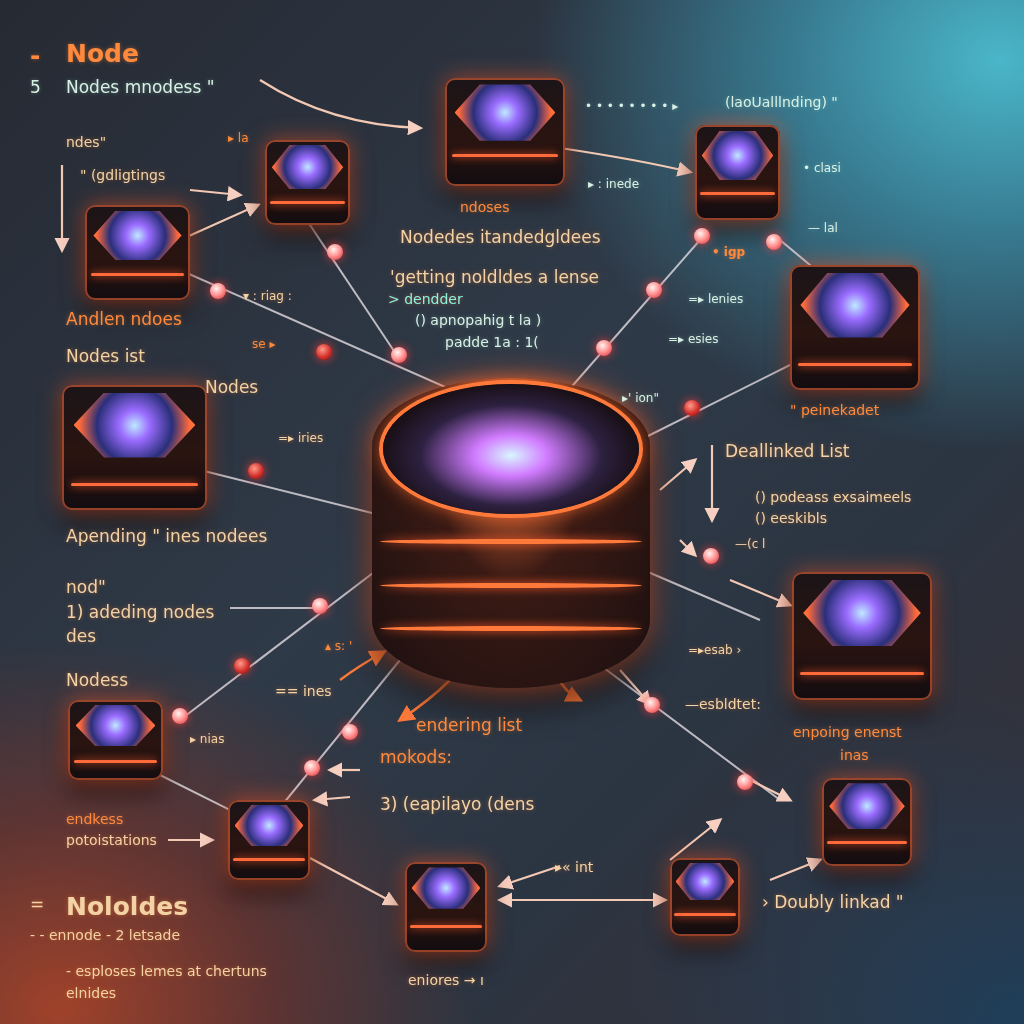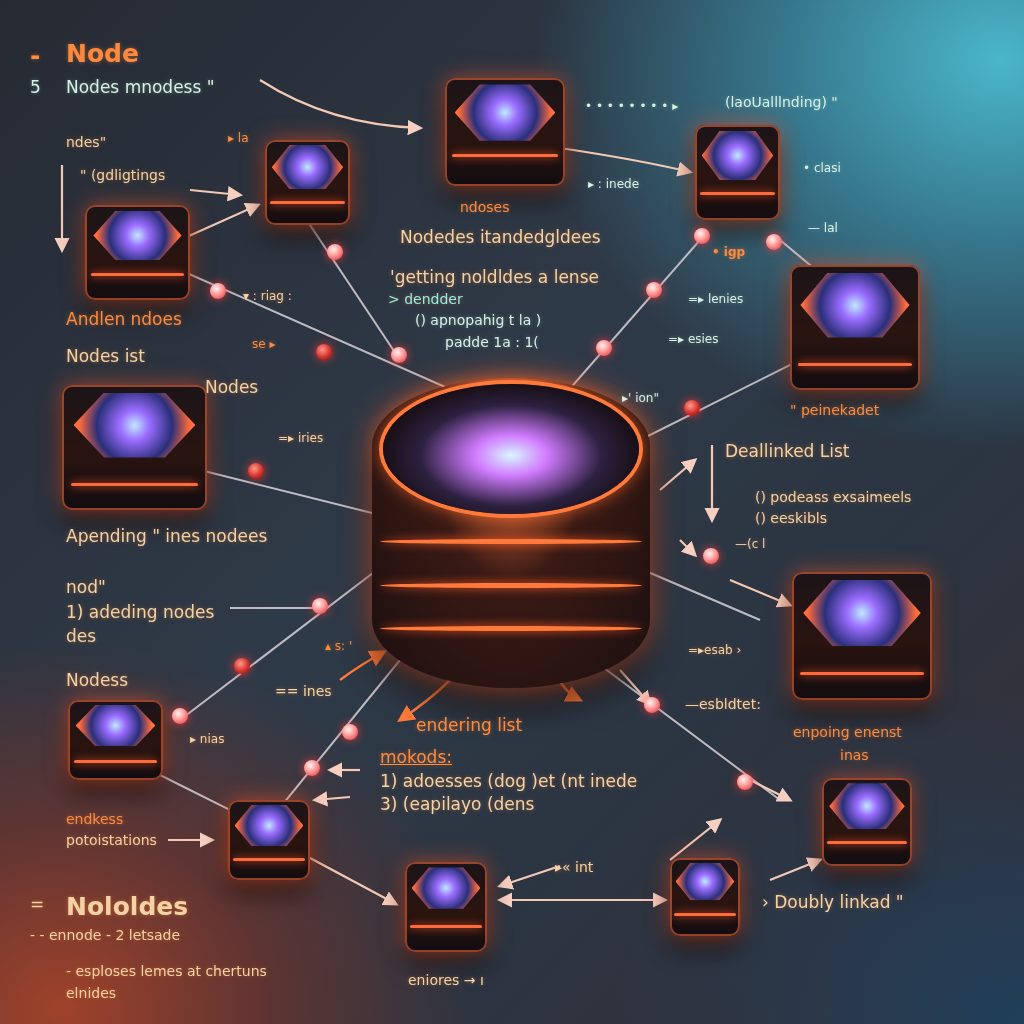--- a/index.html
+++ b/index.html
@@ -204,22 +204,21 @@
   <span class="lbl orange h4" style="left:66px;top:812px;">endkess</span>
   <span class="lbl cream h4" style="left:66px;top:833px;">potoistations</span>
 
   <span class="lbl orange h4" style="left:460px;top:200px;">ndoses</span>
   <span class="lbl cream h3" style="left:400px;top:228px;">Nodedes itandedgldees</span>
   <span class="lbl cream h3" style="left:390px;top:268px;">'getting noldldes a lense</span>
   <span class="lbl teal h4" style="left:388px;top:292px;">&gt; dendder</span>
   <span class="lbl mint h4" style="left:415px;top:313px;">() apnopahig t la )</span>
   <span class="lbl mint h4" style="left:445px;top:335px;">padde 1a : 1(</span>
   <span class="lbl orange h3" style="left:416px;top:716px;">endering list</span>
-  <span class="lbl orange h3" style="left:380px;top:748px;text-decoration:underline;">mokods:</span>
-  <span class="lbl cream h3" style="left:380px;top:772px;">1) adoesses (dog  )et  (nt inede</span>
+  <span class="lbl orange h3" style="left:380px;top:748px;">mokods:</span>
   <span class="lbl cream h3" style="left:380px;top:795px;">3) (eapilayo (dens</span>
 
   <span class="lbl mint h5" style="left:803px;top:162px;">• clasi</span>
   <span class="lbl mint h5" style="left:808px;top:222px;">— lal</span>
   <span class="lbl orange h5" style="left:712px;top:246px;font-weight:bold;">• igp</span>
   <span class="lbl mint h5" style="left:688px;top:293px;">=▸ lenies</span>
   <span class="lbl mint h5" style="left:668px;top:333px;">=▸ esies</span>
   <span class="lbl orange h4" style="left:790px;top:403px;">" peinekadet</span>
   <span class="lbl mint h5" style="left:622px;top:392px;">▸' ion"</span>
   <span class="lbl cream h3" style="left:725px;top:442px;">Deallinked List</span>

